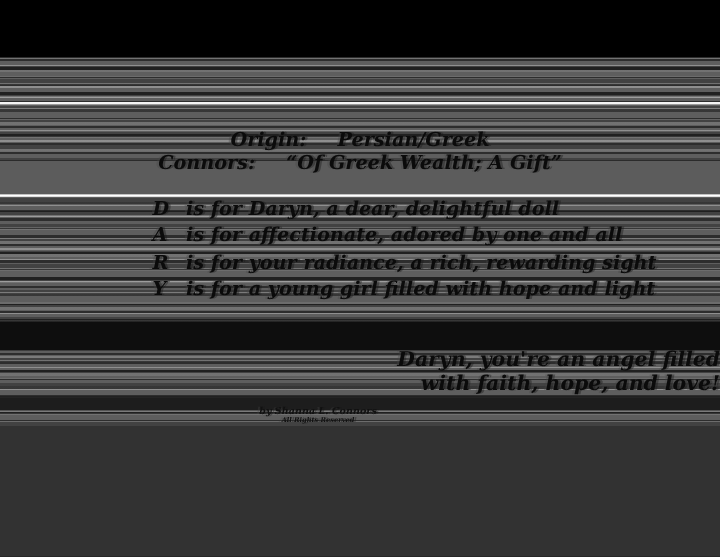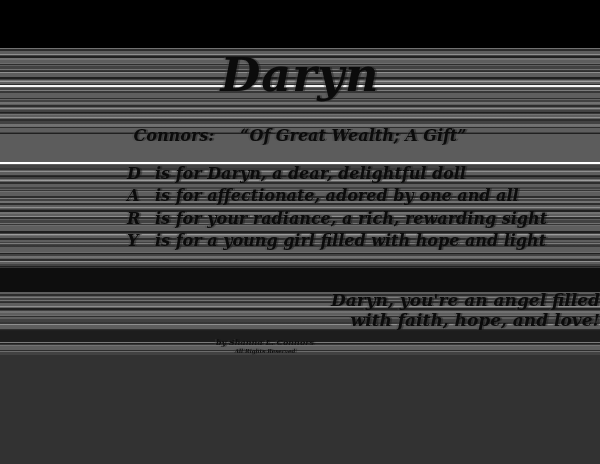--- a/index.html
+++ b/index.html
@@ -63,25 +63,27 @@
 <div class="stage">
 
   <div class="band band-top"></div>
   <div class="band line-white-1"></div>
   <div class="band band-midgray"></div>
   <div class="band line-white-2"></div>
   <div class="band band-dark-1"></div>
   <div class="band band-dark-2"></div>
   <div class="band band-bottom"></div>
 
-  <div class="txt title">Daryn</div>
 
+  <div class="txt meta-row meta-origin">
+    <span class="meta-label">Origin:</span><span>Persian/Greek</span>
+  </div>
 
   <div class="txt meta-row meta-meaning">
-    <span class="meta-label">Connors:</span><span>“Of Great Wealth; A Gift”</span>
+    <span class="meta-label">Connors:</span><span>“Of Greek Wealth; A Gift”</span>
   </div>
 
   <div class="txt poem">
     <div class="poem-line">
       <span class="poem-letter">D</span><span>is for Daryn, a dear, delightful doll</span>
     </div>
     <div class="poem-line">
       <span class="poem-letter">A</span><span>is for affectionate, adored by one and all</span>
     </div>
     <div class="poem-line">

